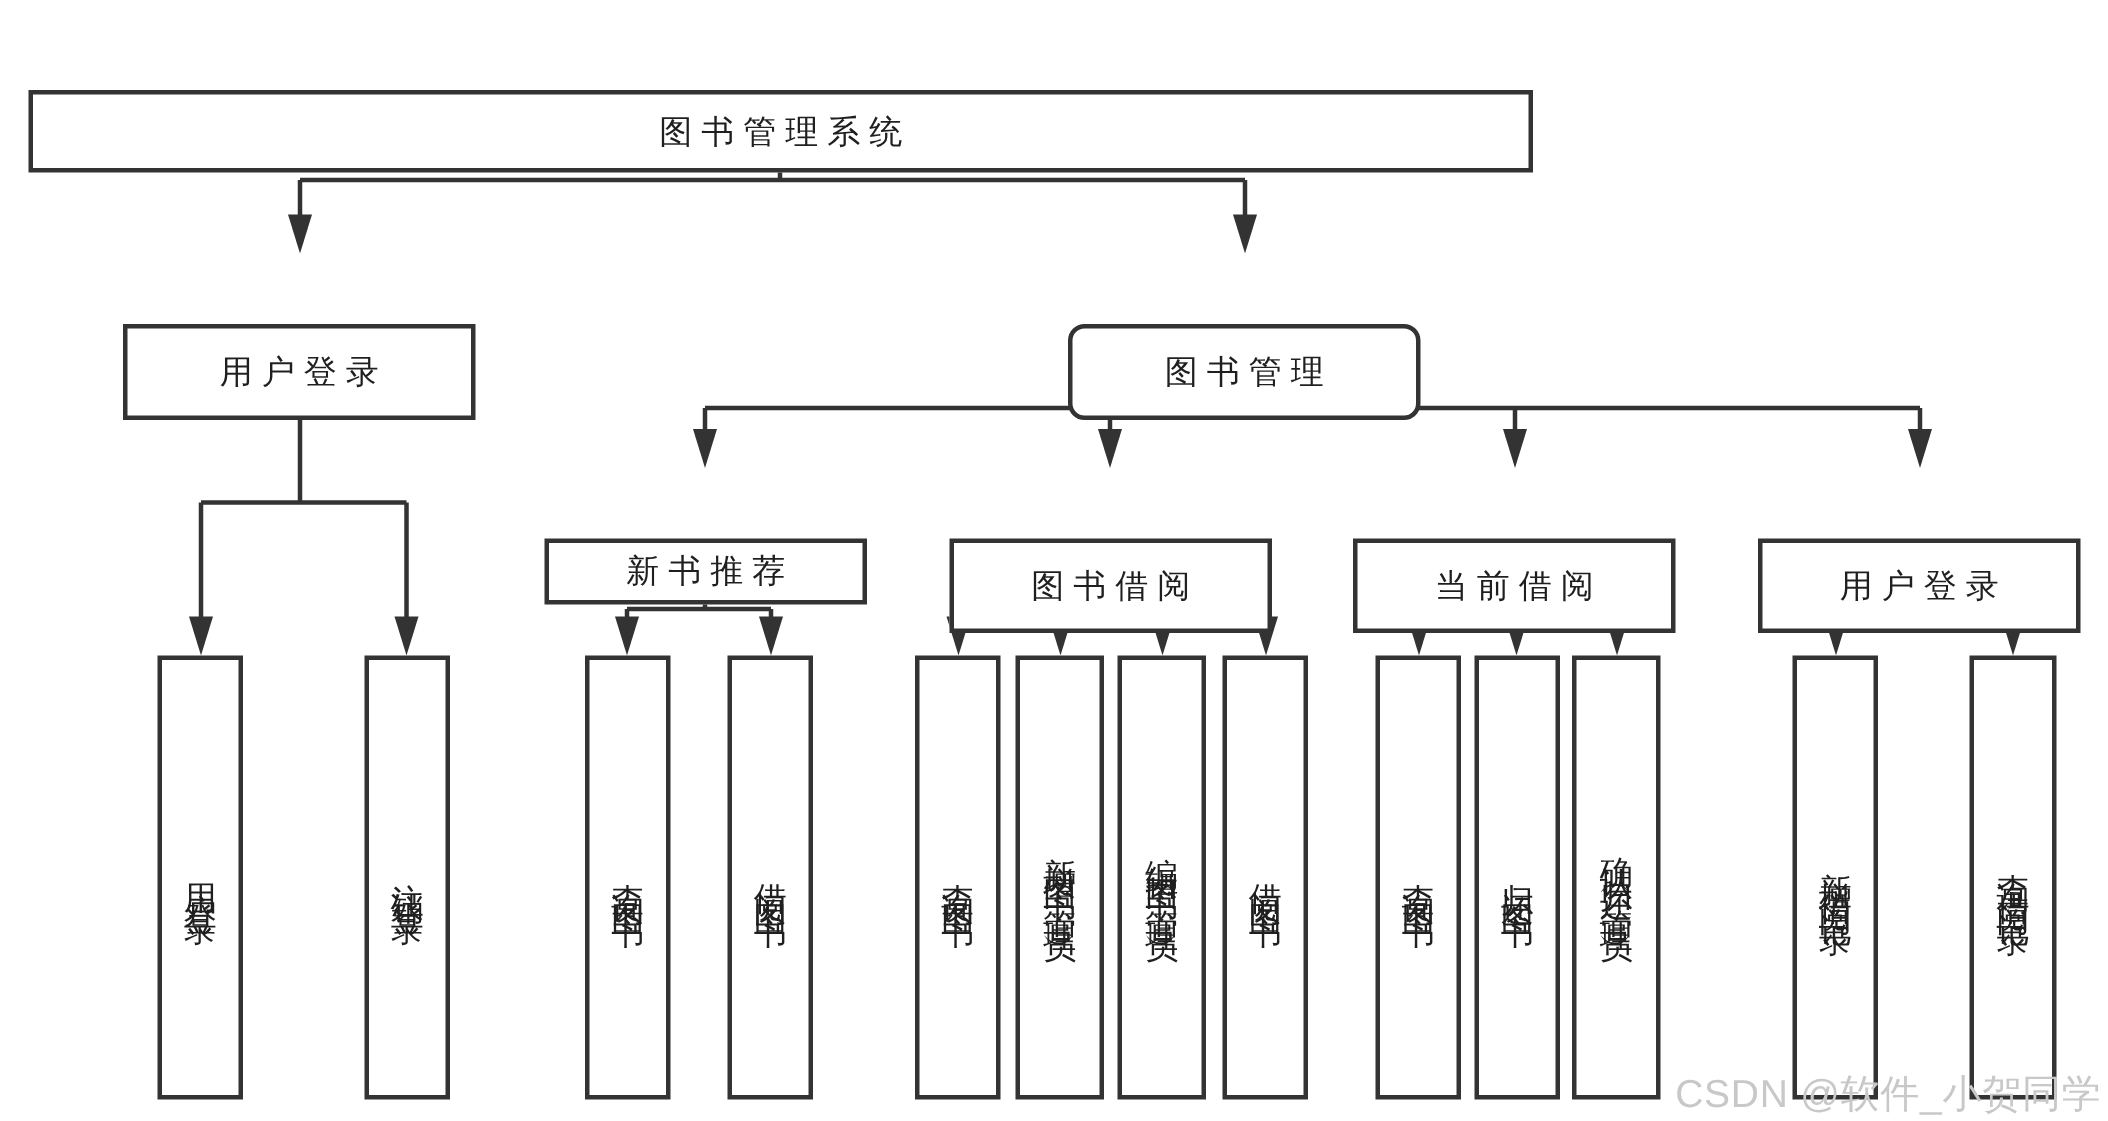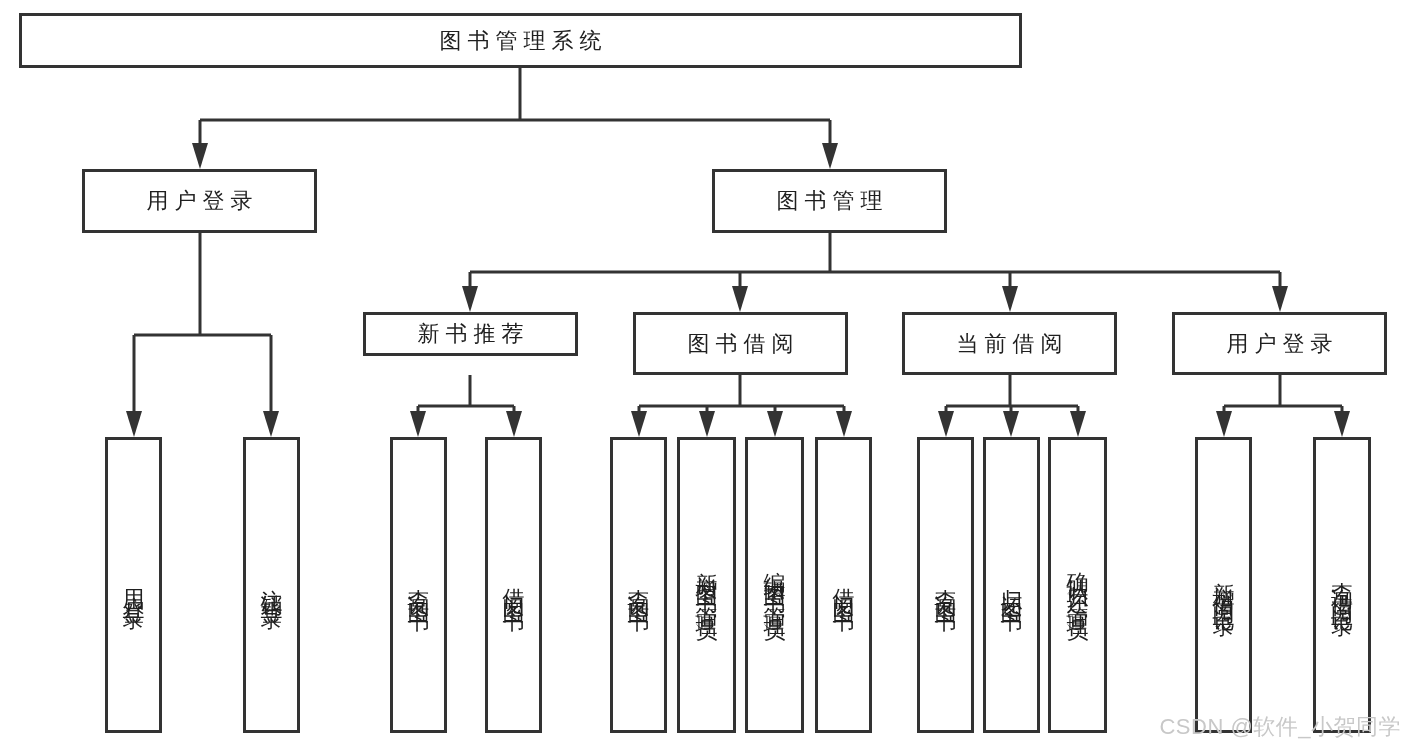--- a/index.html
+++ b/index.html
@@ -7,28 +7,28 @@
     position:relative; width:1405px; height:747px; background:#ffffff;
     font-family:"Liberation Sans","DejaVu Sans",sans-serif; overflow:hidden;
   }
   svg.wires { position:absolute; left:0; top:0; z-index:1; }
   .node {
     position:absolute; box-sizing:border-box;
     border:3px solid #333333; background:#ffffff;
     display:flex; align-items:center; justify-content:center;
     color:#1f1f1f; z-index:2;
   }
-  .h { font-size:22px; letter-spacing:6px; text-indent:6px; white-space:nowrap; }
+  .h { font-size:22px; letter-spacing:6px; text-indent:6px; white-space:nowrap;margin-top:47px; }
   .v {
     writing-mode:vertical-rl; text-orientation:mixed;
     font-size:22px; letter-spacing:7px; white-space:nowrap;
   }
   .watermark {
     position:absolute; z-index:5; top:712px; right:4px;
-    font-size:22px; letter-spacing:0.5px; color:#c8c8c8; white-space:nowrap;
+    font-size:26px; letter-spacing:0.5px; color:#c8c8c8; white-space:nowrap;
   }
 </style>
 </head>
 <body>
 
 <div class="stage">
 
   <svg class="wires" width="1405" height="747" viewBox="0 0 1405 747" aria-hidden="true">
     <g fill="none" stroke="#333333" stroke-width="3">
 
@@ -98,21 +98,21 @@
       <polygon points="1070,411 1086,411 1078,437"></polygon>
 
       <polygon points="1216,411 1232,411 1224,437"></polygon>
       <polygon points="1334,411 1350,411 1342,437"></polygon>
     </g>
   </svg>
 
   <div class="node h" style="left:19px; top:13px; width:1003px; height:55px;">图书管理系统</div>
 
   <div class="node h" style="left:82px; top:169px; width:235px; height:64px;">用户登录</div>
-  <div class="node h" style="left:712px; top:169px; width:235px; height:64px;">图书管理</div>
+  <div class="node h" style="left:712px; top:169px; width:235px; height:64px;border-radius:11px;">图书管理</div>
 
   <div class="node h" style="left:363px; top:312px; width:215px; height:44px;">新书推荐</div>
   <div class="node h" style="left:902px; top:312px; width:215px; height:63px;">当前借阅</div>
   <div class="node h" style="left:633px; top:312px; width:215px; height:63px;">图书借阅</div>
   <div class="node h" style="left:1172px; top:312px; width:215px; height:63px;">用户登录</div>
 
   <div class="node v" style="left:105px; top:437px; width:57px; height:296px;">用户登录</div>
   <div class="node v" style="left:243px; top:437px; width:57px; height:296px;">注销登录</div>
 
   <div class="node v" style="left:390px; top:437px; width:57px; height:296px;">查询图书</div>

